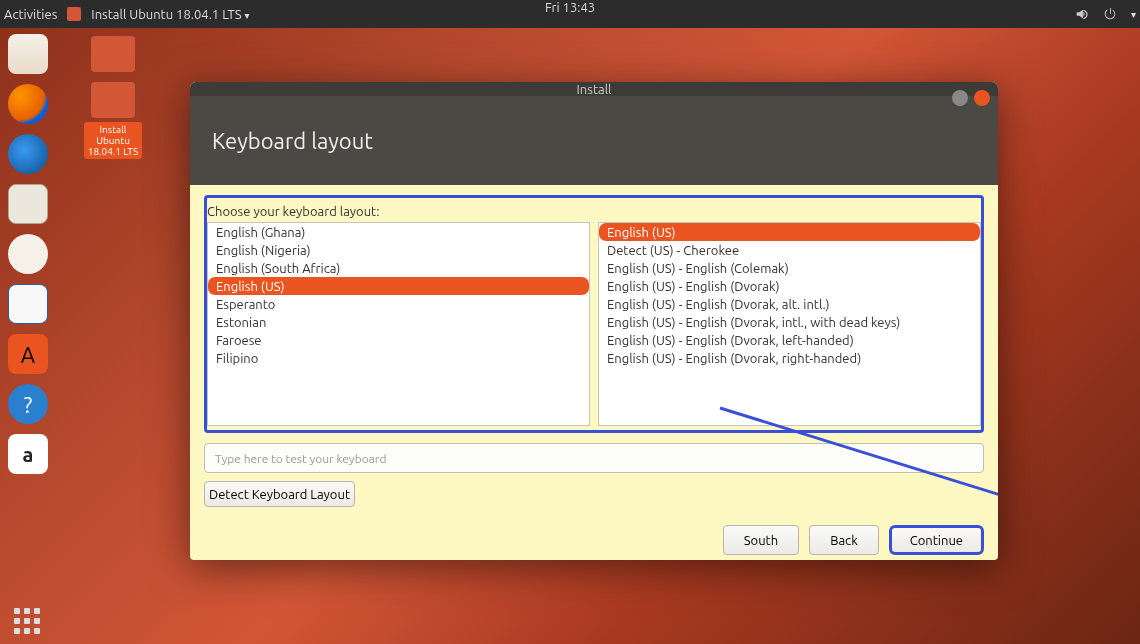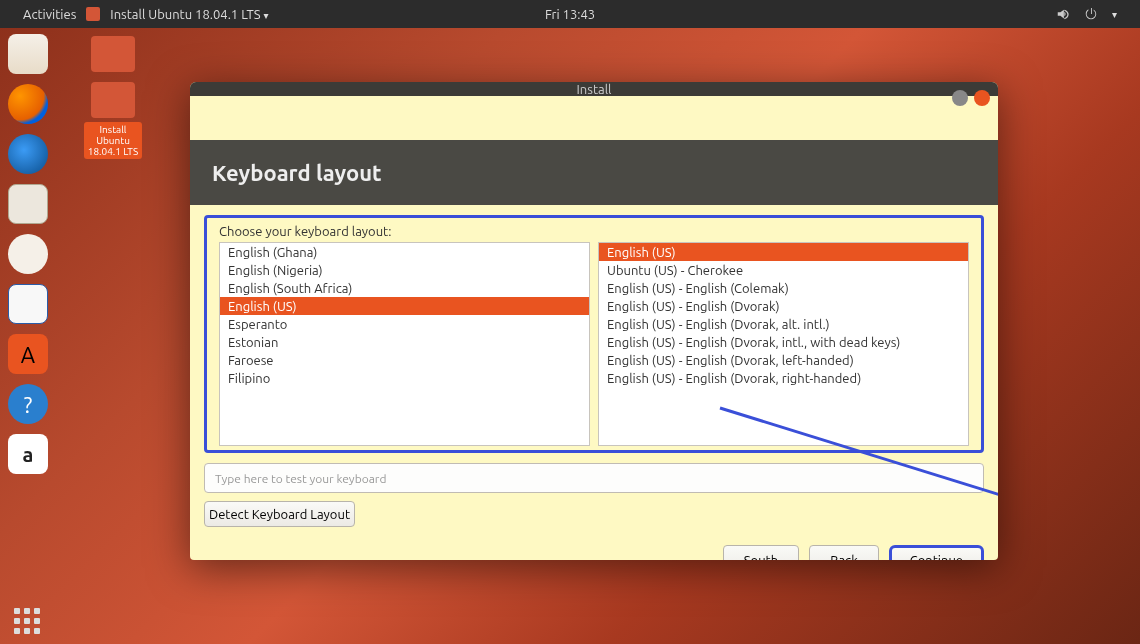--- a/index.html
+++ b/index.html
@@ -1,19 +1,19 @@
 <!DOCTYPE html>
 <html><head>
 <meta charset="utf-8">
 <style>
 * { margin: 0; padding: 0; box-sizing: border-box; font-family: Ubuntu, "Segoe UI", sans-serif; }
 body { width: 1140px; height: 644px; overflow: hidden; background: linear-gradient(135deg, #8b2f1a 0%, #b84a2e 30%, #d35637 50%, #a83920 70%, #6b2614 100%); position: relative; }
 
 
-.topbar { height: 28px; background: #2c2c2c; color: #ddd; display: flex; align-items: center; font-size: 13px; padding: 0 23px; }
+.topbar { height: 28px; background: #2c2c2c; color: #ddd; display: flex; font-size: 13px; padding: 0 4px; }
 .topbar .left { display: flex; align-items: center; gap: 10px; }
 .topbar .center { position: absolute; left: 50%; transform: translateX(-50%); }
 .topbar .right { margin-left: auto; display: flex; align-items: center; gap: 14px; }
 .topbar .appicon { width: 14px; height: 14px; background: #d35637; border-radius: 2px; display: inline-block; }
 .topbar .arrow { font-size: 10px; }
 .topbar svg { width: 14px; height: 14px; fill: #ccc; }
 
 
 .dock { position: absolute; left: 0; top: 28px; width: 56px; height: calc(100% - 28px); display: flex; flex-direction: column; align-items: center; padding-top: 6px; gap: 10px; }
 .dock-item { width: 40px; height: 40px; border-radius: 8px; display: flex; align-items: center; justify-content: center; font-size: 22px; }
@@ -34,31 +34,31 @@
 .desk-icon .glyph { width: 44px; height: 36px; margin: 0 auto 4px; background: #d35637; border-radius: 4px; }
 .desk-icon.sel .label { background: #e95420; border-radius: 3px; padding: 2px 3px; display: inline-block; }
 
 
 .installer { position: absolute; left: 190px; top: 82px; width: 808px; height: 478px; background: #fef9c3; border-radius: 6px 6px 4px 4px; box-shadow: 0 8px 40px rgba(0,0,0,0.5); overflow: hidden; display: flex; flex-direction: column; }
 .win-titlebar { height: 34px; background: #3c3b37; color: #ccc; display: flex; align-items: center; justify-content: center; font-size: 13px; position: relative; }
 .win-buttons { position: absolute; right: 8px; top: 8px; display: flex; gap: 6px; }
 .win-btn { width: 16px; height: 16px; border-radius: 50%; }
 .win-btn.min { background: #888; }
 .win-btn.close { background: #e95420; }
-.win-heading { background: #4a4944; color: #eee; padding: 20px 22px; font-size: 22px; font-weight: 700; margin-top: 44px; }
+.win-heading { background: #4a4944; color: #eee; padding: 32px 22px; font-size: 22px; font-weight: 400; }
 .win-body { padding: 10px 14px 14px; flex: 1; display: flex; flex-direction: column; }
-.highlight-frame { border: 3px solid #3a4fd8; border-radius: 4px; padding: 6px 12px 4px; }
+.highlight-frame { border: 3px solid #3a4fd8; border-radius: 4px; padding: 6px 0 4px; }
 .choose-label { font-size: 13px; color: #333; margin-bottom: 4px; }
 .lists { display: flex; gap: 8px; }
 .listbox { flex: 1; height: 204px; border: 1px solid #c8c4bd; background: white; overflow-y: auto; font-size: 13px; color: #333; position: relative; }
 .listbox::-webkit-scrollbar { width: 10px; }
 .listbox::-webkit-scrollbar-thumb { background: #e95420; border-radius: 2px; }
 .listbox::-webkit-scrollbar-track { background: #eee; }
 .li { padding: 2px 8px; cursor: pointer; white-space: nowrap; }
-.li.selected { background: #e95420; color: white; }
+.li.selected { background: #e95420; color: white; border-radius: 7px; }
 .test-input { margin-top: 10px; width: 100%; height: 30px; border: 1px solid #c0bbb3; border-radius: 4px; padding: 0 10px; font-size: 12px; background: #fdfdfc; color: #555; }
 .test-input::placeholder { color: #999; }
 .detect-btn { margin-top: 8px; padding: 5px 4px; font-size: 13px; border: 1px solid #b8b4ab; border-radius: 4px; background: linear-gradient(#fafaf7,#eceae5); cursor: pointer; align-self: flex-start; }
 .nav-buttons { display: flex; gap: 10px; justify-content: flex-end; margin-top: 18px; }
 .nav-btn { padding: 6px 20px; font-size: 13px; border: 1px solid #b8b4ab; border-radius: 4px; background: linear-gradient(#fafaf7,#eceae5); cursor: pointer; min-width: 68px; }
 .nav-btn.continue { border: 3px solid #3a4fd8; border-radius: 6px; padding: 5px 18px; }
 .dots { display: flex; gap: 12px; justify-content: center; margin-top: auto; padding: 18px 0 12px; }
 .dot { width: 8px; height: 8px; border-radius: 2px; background: #ccc6bd; }
 .dot.active { background: #e95420; }
 
@@ -135,21 +135,21 @@
             <div class="li">English (Nigeria)</div>
             <div class="li">English (South Africa)</div>
             <div class="li selected">English (US)</div>
             <div class="li">Esperanto</div>
             <div class="li">Estonian</div>
             <div class="li">Faroese</div>
             <div class="li">Filipino</div>
           </div>
         <div class="listbox" id="list-right">
             <div class="li selected">English (US)</div>
-            <div class="li">Ubuntu (US) - Cherokee</div>
+            <div class="li">Detect (US) - Cherokee</div>
             <div class="li">English (US) - English (Colemak)</div>
             <div class="li">English (US) - English (Dvorak)</div>
             <div class="li">English (US) - English (Dvorak, alt. intl.)</div>
             <div class="li">English (US) - English (Dvorak, intl., with dead keys)</div>
             <div class="li">English (US) - English (Dvorak, left-handed)</div>
             <div class="li">English (US) - English (Dvorak, right-handed)</div>
           </div>
       </div>
     </div>
     <input class="test-input" placeholder="Type here to test your keyboard" style="">

